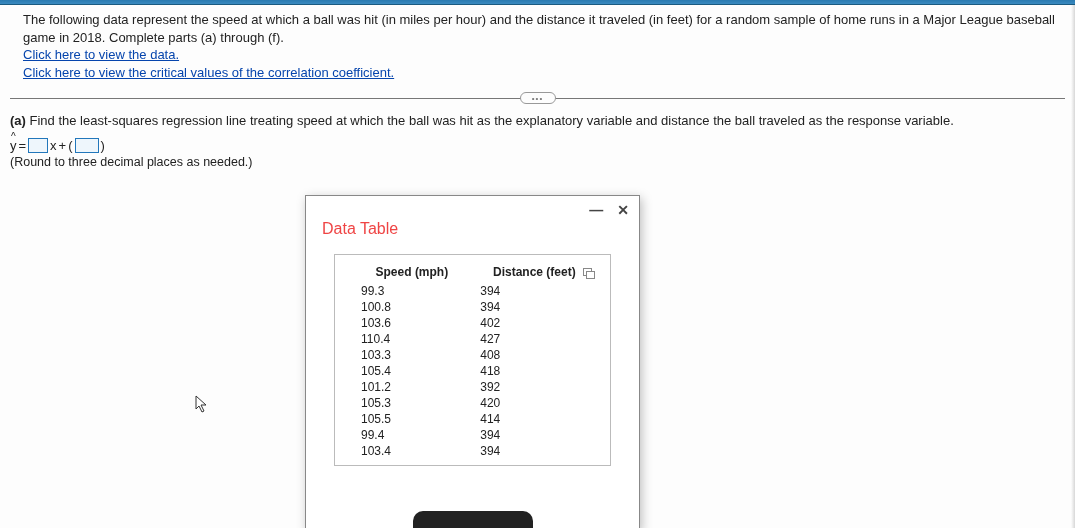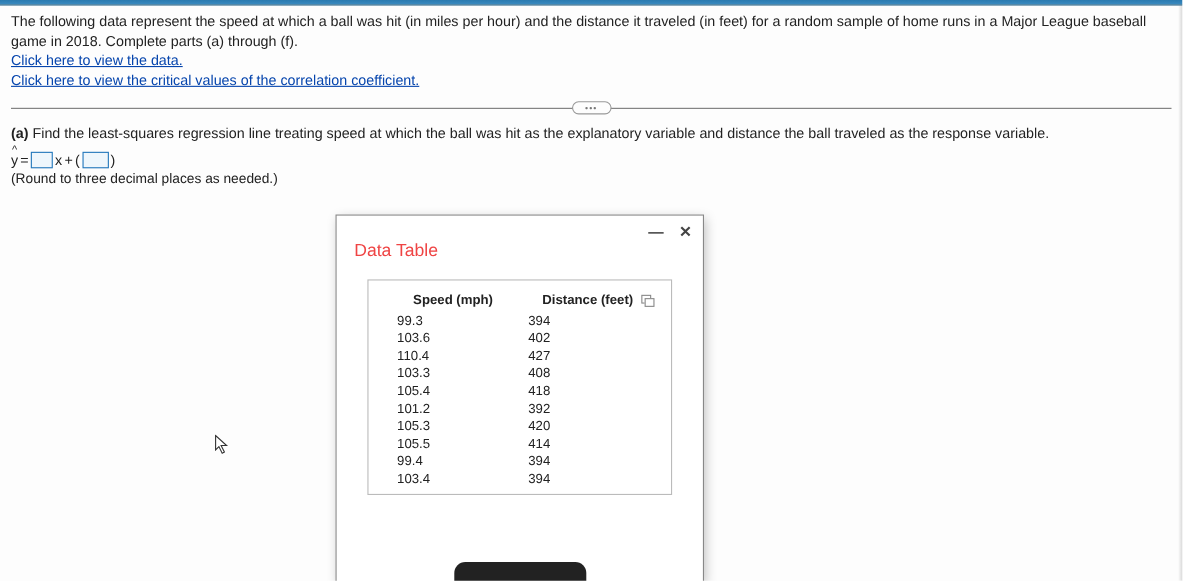--- a/index.html
+++ b/index.html
@@ -16,20 +16,21 @@
     .topbar {
       height: 5px;
       background: linear-gradient(#2a7ab0, #3a8ac0);
       border-bottom: 1px solid #1a5a80;
     }
     .content {
       padding: 6px 10px 0 10px;
     }
     .intro {
       line-height: 1.35;
+      margin-left: 13px;
     }
     .link {
       color: #0645ad;
       text-decoration: underline;
       cursor: pointer;
       display: inline-block;
     }
     .divider-wrap {
       margin: 10px 0 8px 0;
       position: relative;
@@ -233,20 +234,24 @@
             <span class="copy-icon"></span>
           </th>
         </tr>
       </thead>
       <tbody>
           <tr>
             <td>99.3</td>
             <td>394</td>
           </tr>
           <tr>
+            <td>100.8</td>
+            <td>394</td>
+          </tr>
+          <tr>
             <td>103.6</td>
             <td>402</td>
           </tr>
           <tr>
             <td>110.4</td>
             <td>427</td>
           </tr>
           <tr>
             <td>103.3</td>
             <td>408</td>

